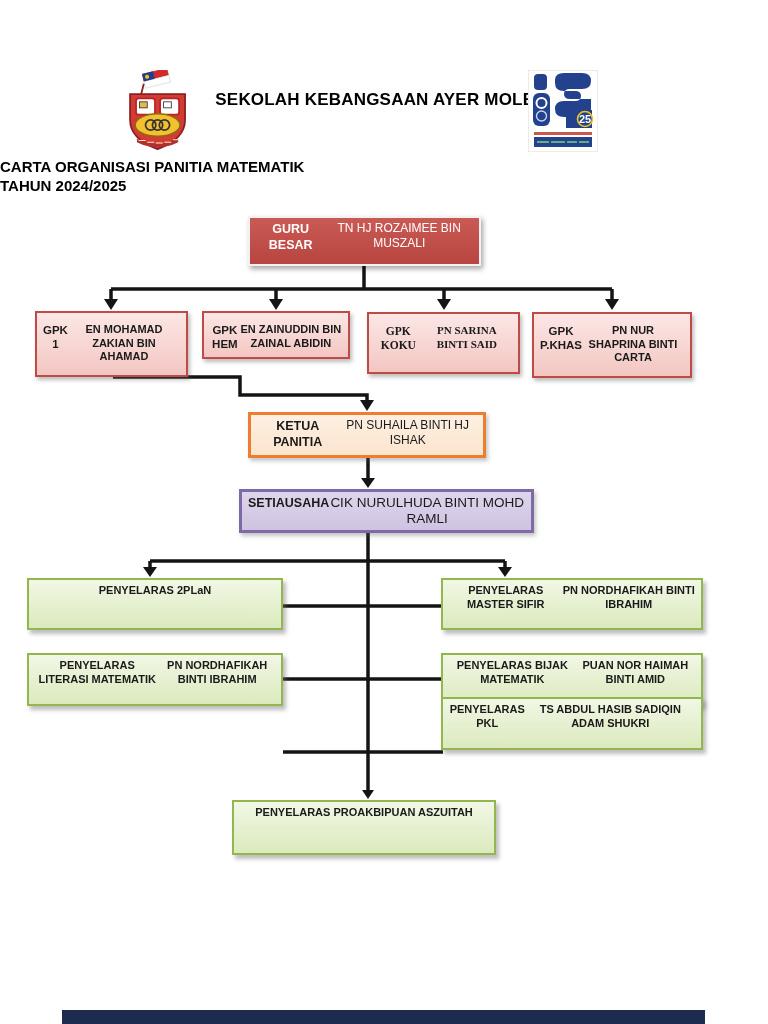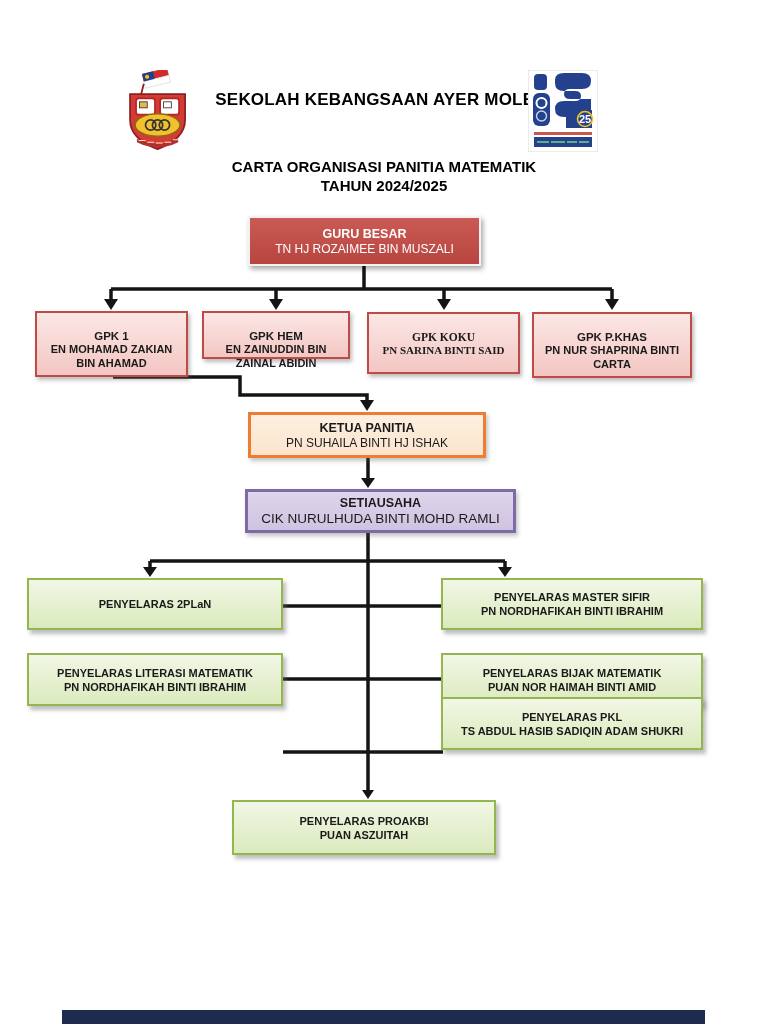--- a/index.html
+++ b/index.html
@@ -4,33 +4,33 @@
 <style>
   html,body{margin:0;padding:0;background:#ffffff;}
   #page{
     position:relative;width:768px;height:1024px;background:#ffffff;overflow:hidden;
     font-family:"Liberation Sans","DejaVu Sans",sans-serif;color:#1a1a1a;
   }
   .abs{position:absolute;box-sizing:border-box;}
   
   #school-name{left:206px;top:90px;width:350px;text-align:center;
     font-size:17px;font-weight:bold;letter-spacing:.2px;color:#000;}
-  #chart-title{left:0;top:157px;width:768px;text-align:center;
+  #chart-title{left:0;top:157px;width:768px;
     font-size:15px;font-weight:bold;line-height:19px;color:#000;}
   
   .box{position:absolute;box-sizing:border-box;text-align:center;z-index:2;
-    display:flex;flex-direction:column;justify-content:center;padding:3px 6px;}
+    display:flex;justify-content:center;padding:3px 6px;}
   .role{font-weight:bold;font-size:11.5px;line-height:14px;}
   .name{font-size:11px;line-height:13.5px;}
   .box-red{background:linear-gradient(#ca5a55,#b8453f);border:2px solid #f2f2f2;
     color:#ffffff;box-shadow:2px 3px 5px rgba(0,0,0,.35);}
   .box-red .role{font-size:12.5px;line-height:16px;}
   .box-red .name{font-size:12px;line-height:15px;}
   .box-pink{background:linear-gradient(#fbe7e5,#f3c6c2);border:2px solid #bf4b47;
-    justify-content:flex-start;padding-top:16px;box-shadow:2px 3px 4px rgba(90,90,90,.4);}
+    justify-content:flex-start;padding-top:10px;box-shadow:2px 3px 4px rgba(90,90,90,.4);}
   .box-pink .role,.box-pink .name{font-weight:bold;}
   .box-orange{background:linear-gradient(#fdf0e2,#fbe4cd);border:3px solid #ed7d31;
     box-shadow:2px 3px 4px rgba(90,90,90,.35);}
   .box-orange .role{font-size:12.5px;line-height:16px;}
   .box-orange .name{font-size:12px;line-height:15px;}
   .box-purple{background:linear-gradient(#ded6ec,#cfc3e1);border:3px solid #7e6aa5;
     box-shadow:2px 3px 4px rgba(90,90,90,.35);}
   .box-purple .role{font-size:12.5px;line-height:16px;}
   .box-purple .name{font-size:13.5px;line-height:16px;}
   .box-green{background:linear-gradient(#f1f7e5,#dbeabd);border:2.5px solid #94b64e;
@@ -142,21 +142,21 @@
   <div class="box box-pink" style="left:532px;top:312px;width:160px;height:66px;">
     <div class="role">GPK P.KHAS</div>
     <div class="name">PN NUR SHAPRINA BINTI CARTA</div>
   </div>
 
   <div class="box box-orange" style="left:248px;top:412px;width:238px;height:46px;">
     <div class="role">KETUA PANITIA</div>
     <div class="name">PN SUHAILA BINTI HJ ISHAK</div>
   </div>
 
-  <div class="box box-purple" style="left:245px;top:489px;width:271px;height:44px;">
+  <div class="box box-purple" style="left:239px;top:489px;width:295px;height:44px;">
     <div class="role">SETIAUSAHA</div>
     <div class="name">CIK NURULHUDA BINTI MOHD RAMLI</div>
   </div>
 
   <div class="box box-green" style="left:27px;top:578px;width:256px;height:52px;">
     <div class="role">PENYELARAS 2PLaN</div>
   </div>
   <div class="box box-green" style="left:441px;top:578px;width:262px;height:52px;">
     <div class="role">PENYELARAS MASTER SIFIR</div>
     <div class="name">PN NORDHAFIKAH BINTI IBRAHIM</div>

